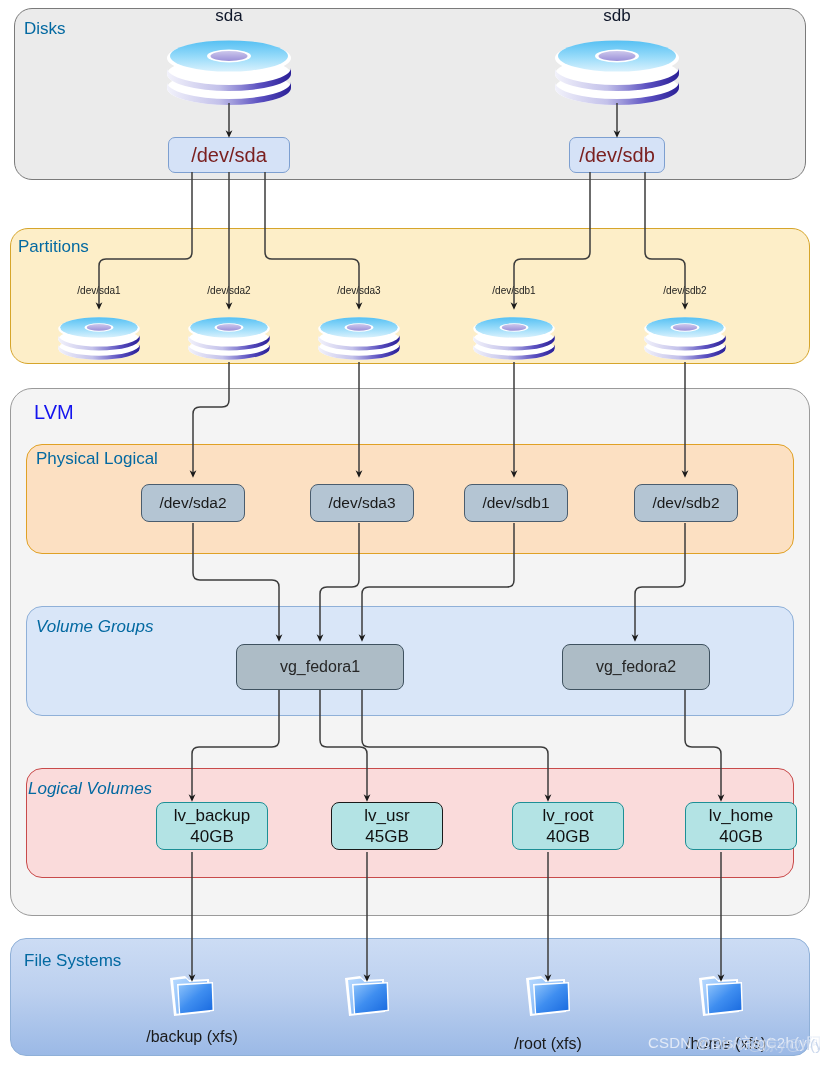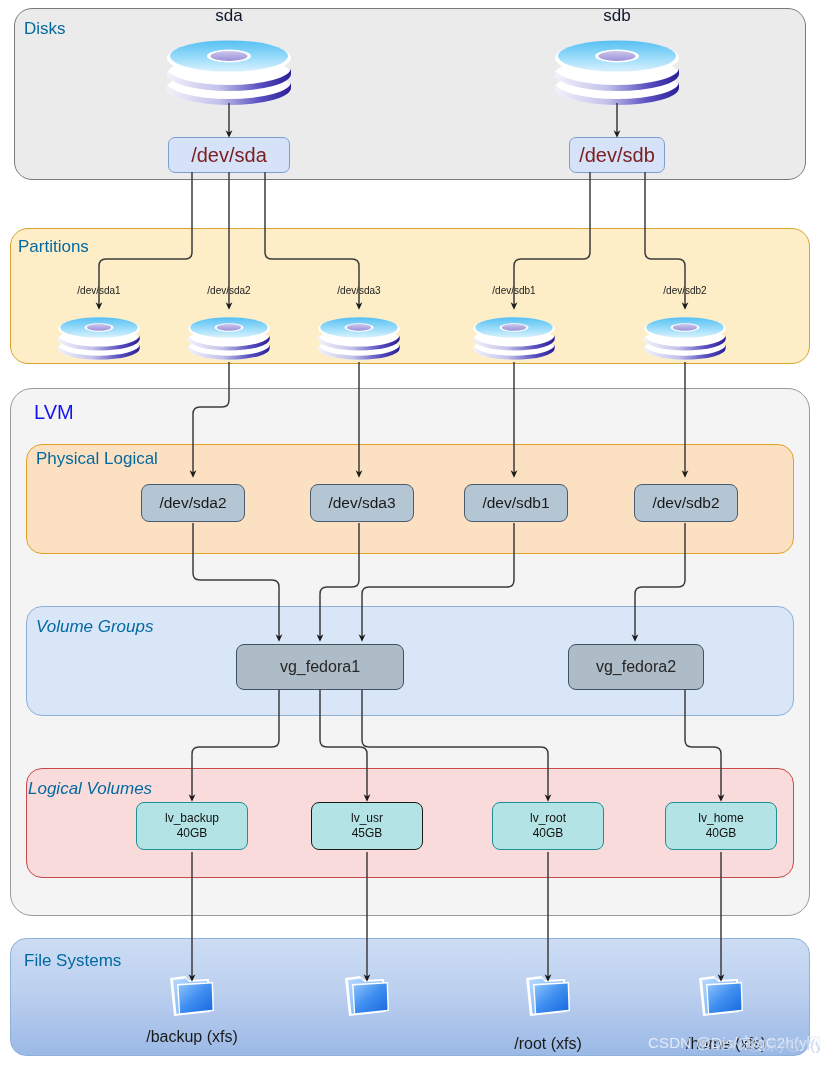--- a/index.html
+++ b/index.html
@@ -172,23 +172,24 @@
     border-radius: 8px;
     color: #262626;
     font-size: 16px;
     height: 46px;
   }
   .node-lv {
     background: #b3e3e4;
     border: 1.3px solid #1d8f95;
     border-radius: 8px;
     color: #111111;
-    font-size: 12px;
+    font-size: 17px;
     height: 48px;
     line-height: 1.25;
+    margin-left: 20px;
   }
   .node-lv.dark-border { border-color: #1a1a1a; }
 
   
   .folder-icon {
     position: absolute;
     z-index: 4;
     transform: translateX(-50%);
   }
 
@@ -398,21 +399,21 @@
   <div class="node node-pv" style="left:516px; top:484px; width:104px;">
     <span>/dev/sdb1</span>
   </div>
   <div class="node node-pv" style="left:686px; top:484px; width:104px;">
     <span>/dev/sdb2</span>
   </div>
 
   <div class="node node-vg" style="left:320px; top:644px; width:168px;">
     <span>vg_fedora1</span>
   </div>
-  <div class="node node-vg" style="left:636px; top:644px; width:136px;">
+  <div class="node node-vg" style="left:636px; top:644px; width:148px;">
     <span>vg_fedora2</span>
   </div>
 
   <div class="node node-lv" style="left:192px; top:802px; width:112px;">
     <span>lv_backup</span>
     <span>40GB</span>
   </div>
   <div class="node node-lv dark-border" style="left:367px; top:802px; width:112px;">
     <span>lv_usr</span>
     <span>45GB</span>

